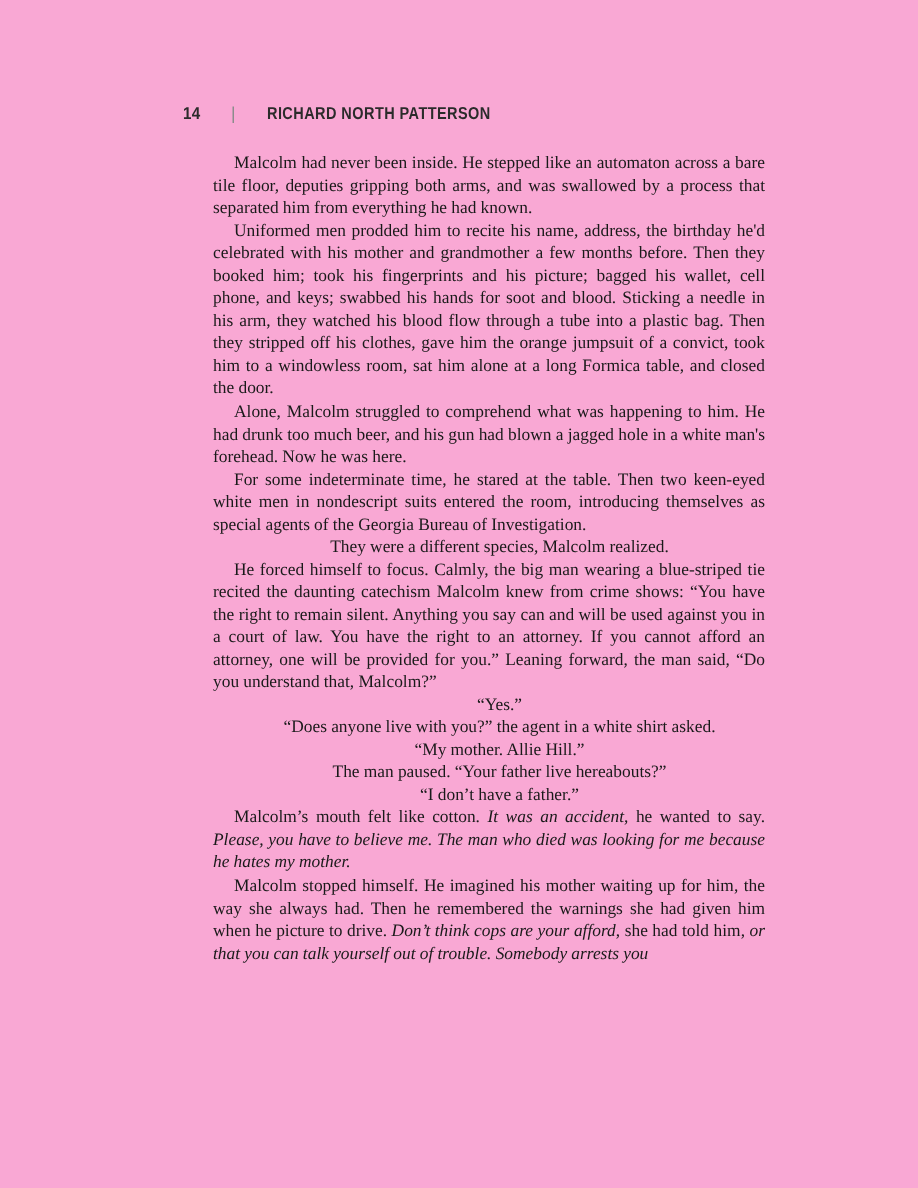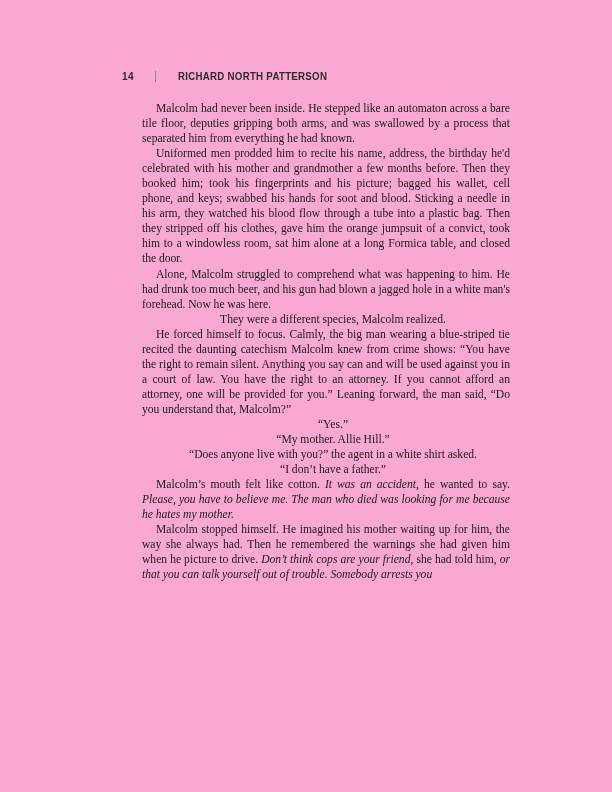--- a/index.html
+++ b/index.html
@@ -105,23 +105,25 @@
   <div class="running-head">
     <span class="folio">14</span>
     <span class="head-rule"></span>
     <span class="head-title">RICHARD NORTH PATTERSON</span>
   </div>
 
   <div class="textblock">
     <p>Malcolm had never been inside. He stepped like an automaton across a bare tile floor, deputies gripping both arms, and was swallowed by a process that separated him from everything he had known.</p>
     <p>Uniformed men prodded him to recite his name, address, the birthday he'd celebrated with his mother and grandmother a few months before. Then they booked him; took his fingerprints and his picture; bagged his wallet, cell phone, and keys; swabbed his hands for soot and blood. Sticking a needle in his arm, they watched his blood flow through a tube into a plastic bag. Then they stripped off his clothes, gave him the orange jumpsuit of a convict, took him to a windowless room, sat him alone at a long Formica table, and closed the door.</p>
     <p>Alone, Malcolm struggled to comprehend what was happening to him. He had drunk too much beer, and his gun had blown a jagged hole in a white man's forehead. Now he was here.</p>
+    <p>For some indeterminate time, he stared at the table. Then two keen-eyed white men in nondescript suits entered the room, introducing themselves as special agents of the Georgia Bureau of Investigation.</p>
     <p class="short">They were a different species, Malcolm realized.</p>
     <p>He forced himself to focus. Calmly, the big man wearing a blue-striped tie recited the daunting catechism Malcolm knew from crime shows: “You have the right to remain silent. Anything you say can and will be used against you in a court of law. You have the right to an attorney. If you cannot afford an attorney, one will be provided for you.” Leaning forward, the man said, “Do you understand that, Malcolm?”</p>
     <p class="short">“Yes.”</p>
+    <p class="short">“Does anyone live with you?” the agent in a white shirt asked.</p>
     <p class="short">“My mother. Allie Hill.”</p>
-    <p class="short">“Does anyone live with you?” the agent in a white shirt asked.</p>
+    <p class="short">The man paused. “Your father live hereabouts?”</p>
     <p class="short">“I don’t have a father.”</p>
     <p><span>Malcolm’s mouth felt like cotton. </span><em>It was an accident</em><span>, he wanted to say. </span><em>Please, you have to believe me. The man who died was looking for me because he hates my mother.</em></p>
-    <p><span>Malcolm stopped himself. He imagined his mother waiting up for him, the way she always had. Then he remembered the warnings she had given him when he picture to drive. </span><em>Don’t think cops are your friend</em><span>, she had told him, </span><em>or that you can talk yourself out of trouble. Somebody arrests you</em></p>
+    <p><span>Malcolm stopped himself. He imagined his mother waiting up for him, the way she always had. Then he remembered the warnings she had given him when he picture to drive. </span><em>Don’t think cops are your afford</em><span>, she had told him, </span><em>or that you can talk yourself out of trouble. Somebody arrests you</em></p>
   </div>
 
 </div>
 
 </body></html>

